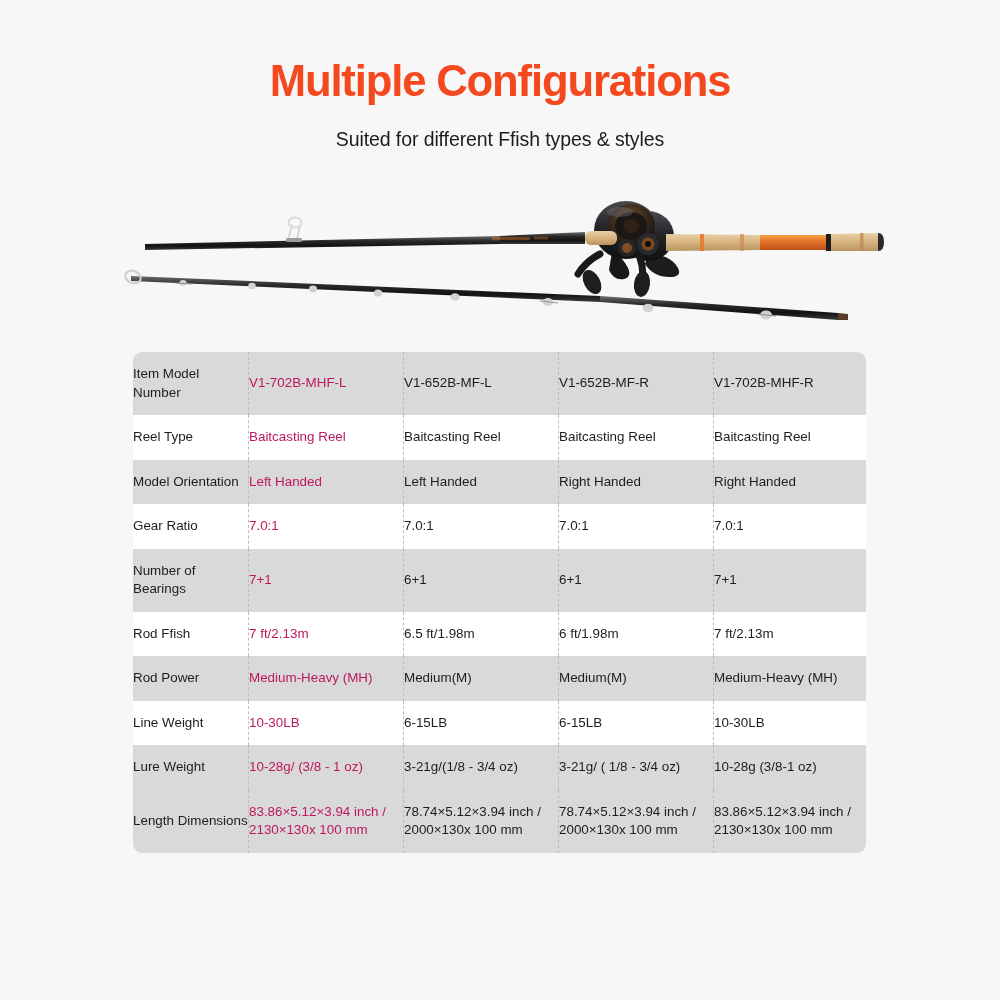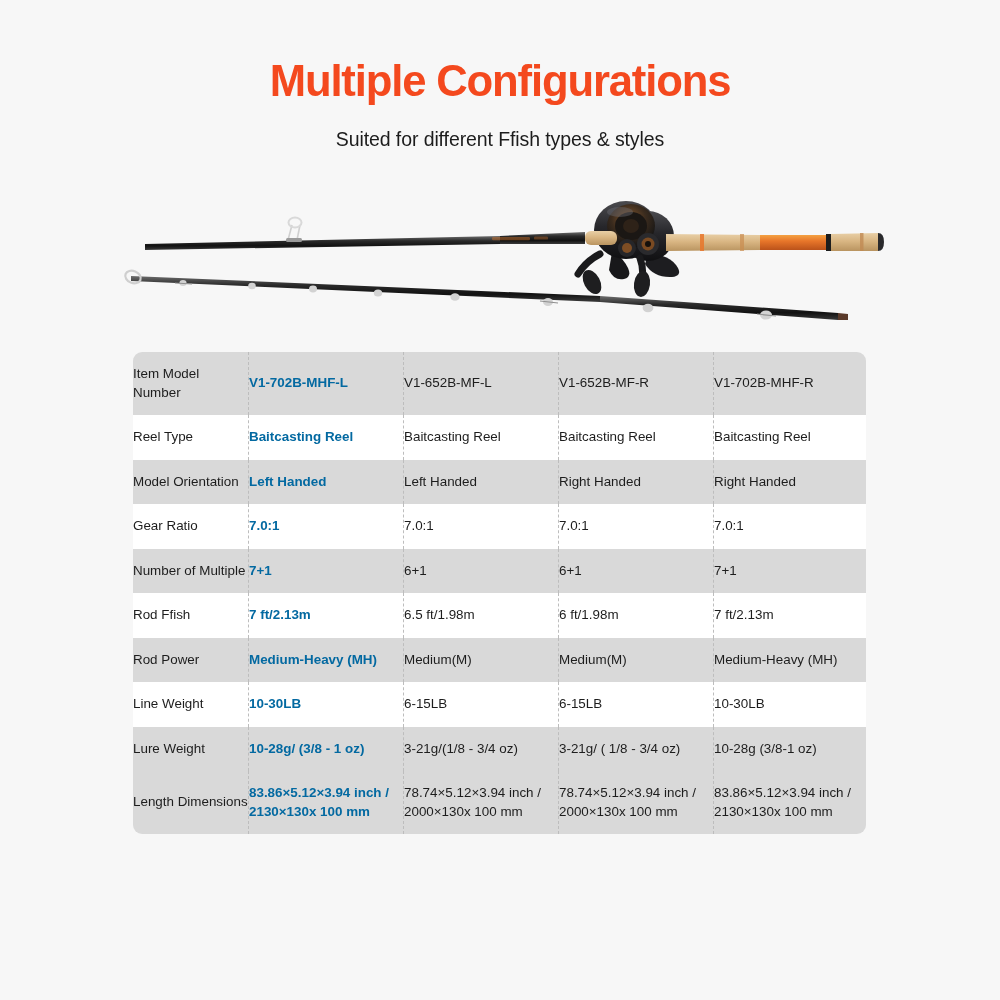--- a/index.html
+++ b/index.html
@@ -81,22 +81,22 @@
     color: #4a4a4a;
     font-size: 13.2px;
     font-weight: 400;
   }
   td.val {
     width: 154px;
     padding-left: 13px;
     padding-right: 8px;
   }
   td.val.hl {
-    color: #0369a1;
-    font-weight: bold;
+    color: #be185d;
+    font-weight: normal;
   }
   tr.shade td { background: #d9d9d9; }
   tr.plain td { background: #ffffff; }
 </style>
 </head>
 <body>
 
 <div class="header">
   <h1 class="title">Multiple Configurations</h1>
   <p class="subtitle">Suited for different Ffish types &amp; styles</p>
@@ -249,21 +249,21 @@
           <td class="val">Right Handed</td>
         </tr>
         <tr class="plain">
           <td class="label">Gear Ratio</td>
           <td class="val hl">7.0:1</td>
           <td class="val">7.0:1</td>
           <td class="val">7.0:1</td>
           <td class="val">7.0:1</td>
         </tr>
         <tr class="shade">
-          <td class="label">Number of Multiple</td>
+          <td class="label">Number of Bearings</td>
           <td class="val hl">7+1</td>
           <td class="val">6+1</td>
           <td class="val">6+1</td>
           <td class="val">7+1</td>
         </tr>
         <tr class="plain">
           <td class="label">Rod Ffish</td>
           <td class="val hl">7 ft/2.13m</td>
           <td class="val">6.5 ft/1.98m</td>
           <td class="val">6 ft/1.98m</td>

